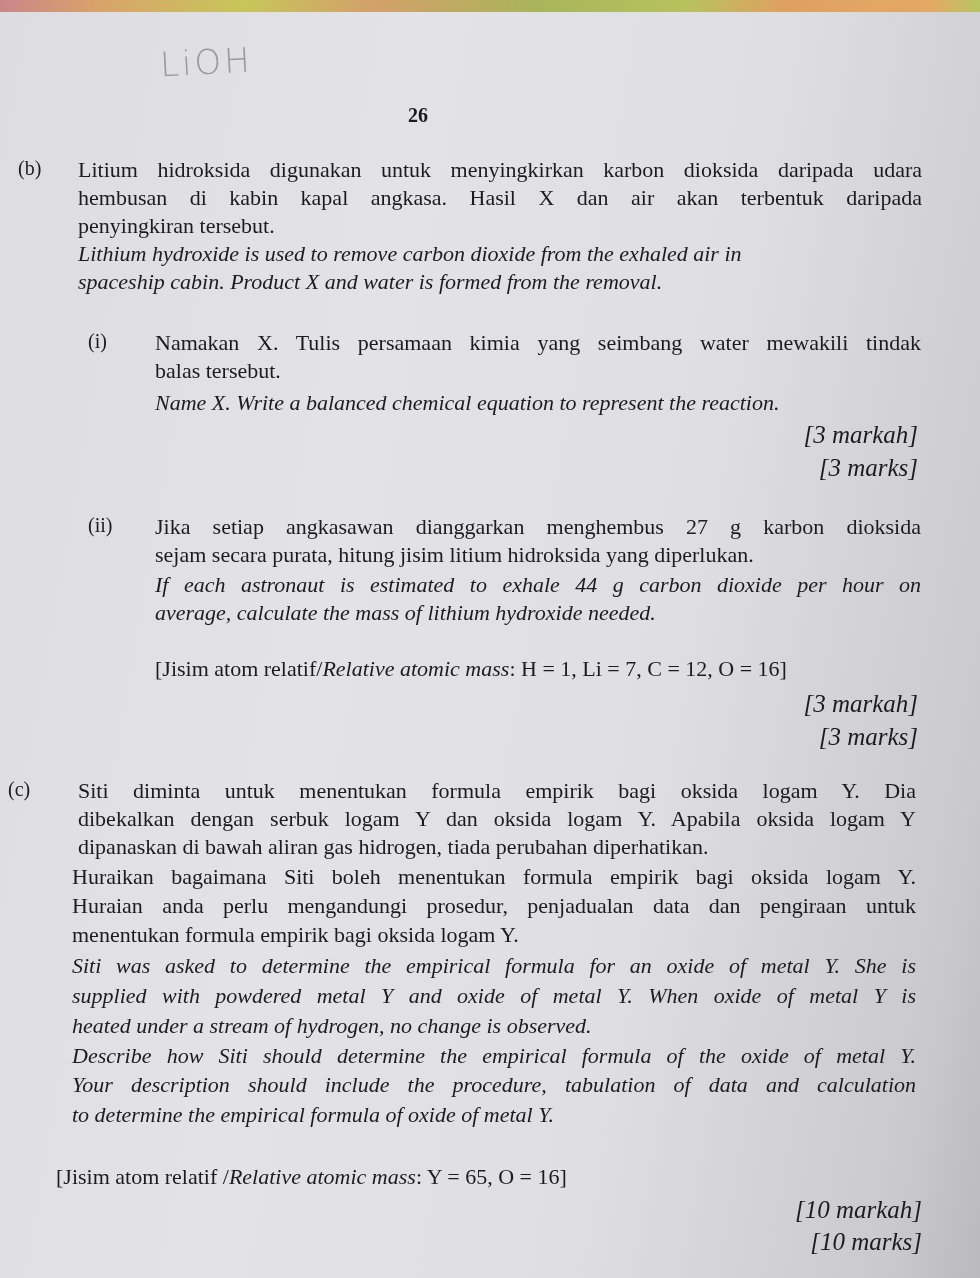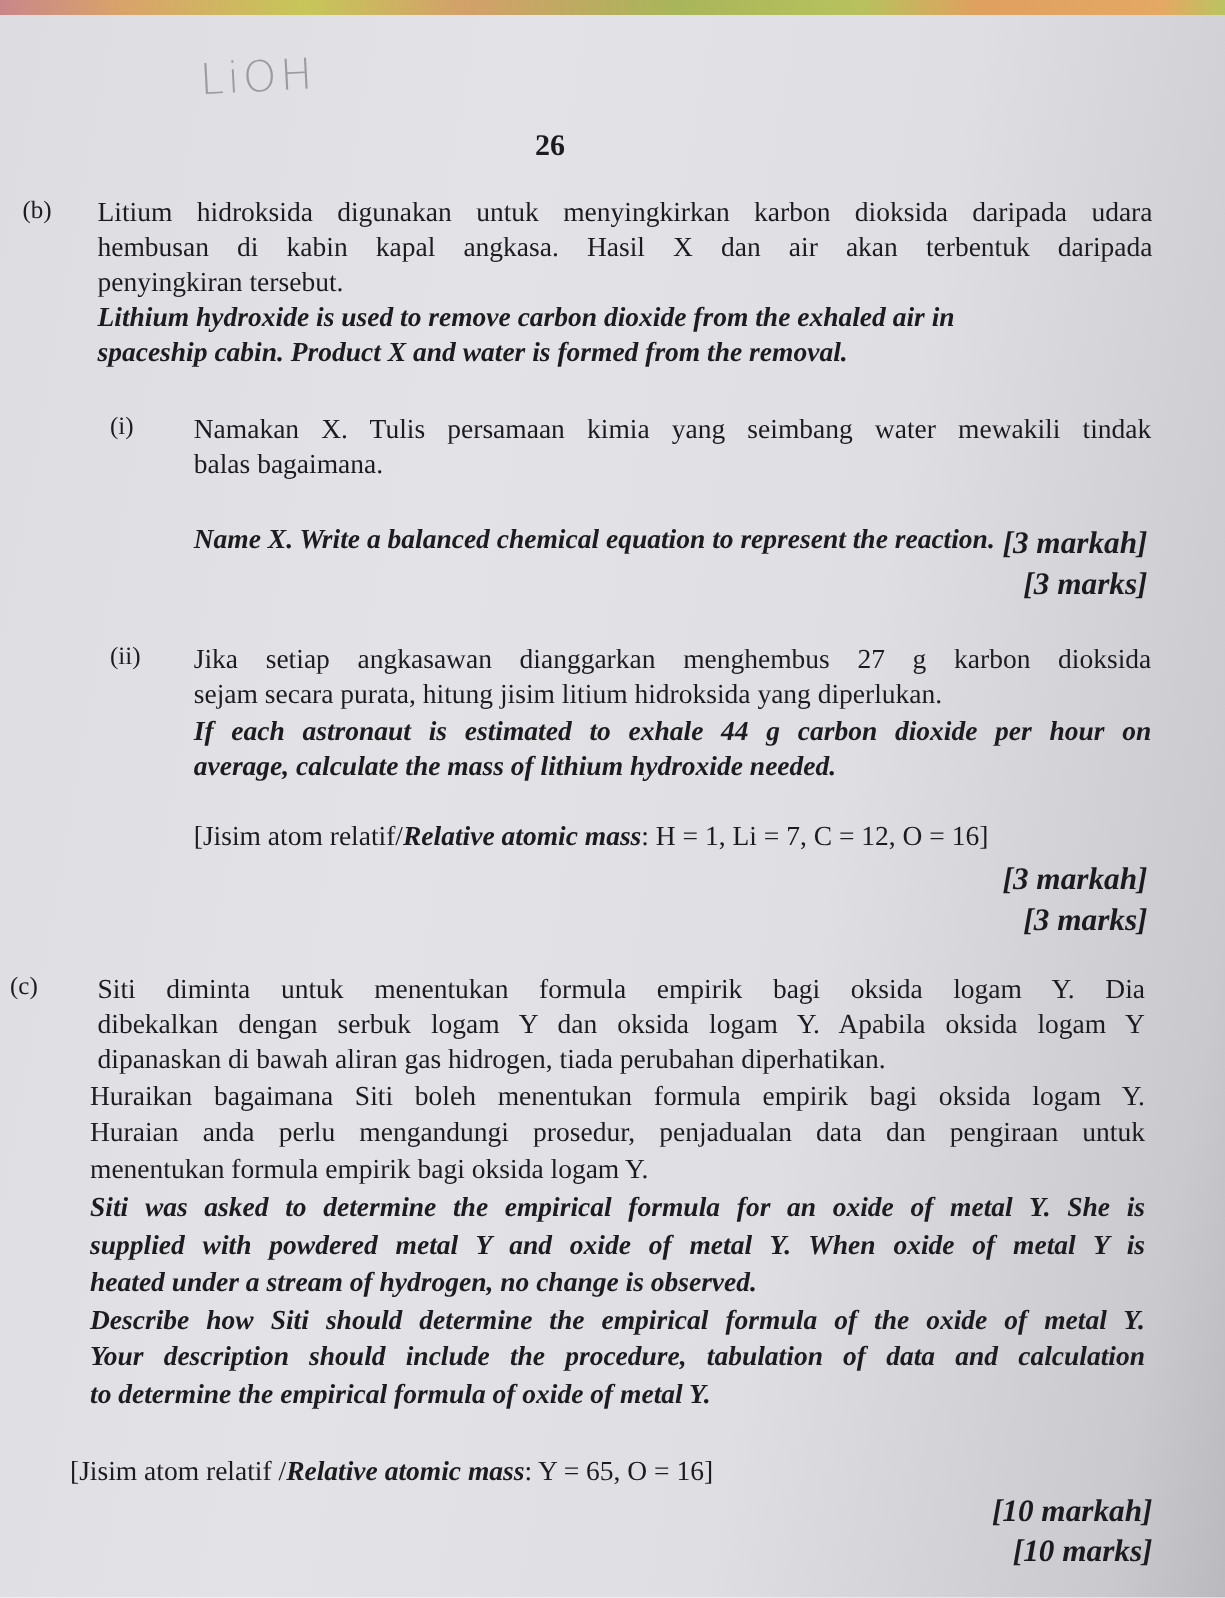--- a/index.html
+++ b/index.html
@@ -11,45 +11,45 @@
   }
   .topstrip {
     position: absolute; left: 0; top: 0; width: 980px; height: 12px;
     background: linear-gradient(90deg, #c9868a 0%, #d9a36a 10%, #c7c65a 25%, #d3a06a 38%, #a9b55a 55%, #b7c25e 70%, #e0a060 80%, #e4a964 95%, #b9c462 100%);
   }
   .handwriting {
     position: absolute; left: 160px; top: 42px; font-family: "DejaVu Sans", sans-serif;
     font-size: 34px; color: #9a9aa0; letter-spacing: 3px; font-weight: 300;
     transform: rotate(-3deg);
   }
-  .pagenum { position: absolute; left: 428px; top: 104px; font-size: 24px; font-weight: bold; }
+  .pagenum { position: absolute; left: 408px; top: 104px; font-size: 20px; font-weight: bold; }
   .label { position: absolute; font-size: 20px; }
   .line { position: absolute; font-size: 22px; white-space: nowrap; }
   .just { text-align: justify; text-align-last: justify; white-space: normal; }
-  .it { font-style: italic; font-weight: bold; }
+  .it { font-style: italic; }
   .right { position: absolute; font-size: 25px; white-space: nowrap; text-align: right; }
 </style>
 </head>
 <body>
 
 <div class="topstrip"></div>
 <div class="handwriting">LiOH</div>
 <div class="pagenum">26</div>
 
 <div class="label" style="left:18px;top:157px;">(b)</div>
 <div class="line just" style="left:78px;top:157px;width:844px;">Litium hidroksida digunakan untuk menyingkirkan karbon dioksida daripada udara</div>
 <div class="line just" style="left:78px;top:185px;width:844px;">hembusan di kabin kapal angkasa.  Hasil X dan air akan terbentuk daripada</div>
 <div class="line" style="left:78px;top:213px;">penyingkiran tersebut.</div>
 <div class="line it" style="left:78px;top:241px;">Lithium hydroxide is used to remove carbon dioxide from the exhaled air in</div>
 <div class="line it" style="left:78px;top:269px;text-align:center;">spaceship cabin.  Product X and water is formed from the removal.</div>
 
 <div class="label" style="left:88px;top:330px;">(i)</div>
 <div class="line just" style="left:155px;top:330px;width:766px;">Namakan X. Tulis persamaan kimia yang seimbang water mewakili tindak</div>
-<div class="line" style="left:155px;top:358px;">balas bagaimana.</div>
-<div class="line it" style="left:155px;top:390px;margin-top:28px;">Name X.  Write a balanced chemical equation to represent the reaction.</div>
+<div class="line" style="left:155px;top:358px;">balas tersebut.</div>
+<div class="line it" style="left:155px;top:390px;">Name X.  Write a balanced chemical equation to represent the reaction.</div>
 <div class="right" style="right:62px;top:421px;"><span class="it">[3 markah]</span></div>
 <div class="right" style="right:62px;top:454px;"><span class="it">[3 marks]</span></div>
 
 <div class="label" style="left:88px;top:514px;">(ii)</div>
 <div class="line just" style="left:155px;top:514px;width:766px;">Jika setiap angkasawan dianggarkan menghembus 27 g karbon dioksida</div>
 <div class="line" style="left:155px;top:542px;">sejam secara purata, hitung jisim litium hidroksida yang diperlukan.</div>
 <div class="line it just" style="left:155px;top:572px;width:766px;">If each astronaut is estimated to exhale 44 g carbon dioxide per hour on</div>
 <div class="line it" style="left:155px;top:600px;">average, calculate the mass of lithium hydroxide needed.</div>
 <div class="line" style="left:155px;top:656px;"><span>[Jisim atom relatif/</span><span class="it">Relative atomic mass</span><span>: H = 1, Li = 7, C = 12, O = 16]</span></div>
 <div class="right" style="right:62px;top:690px;"><span class="it">[3 markah]</span></div>

